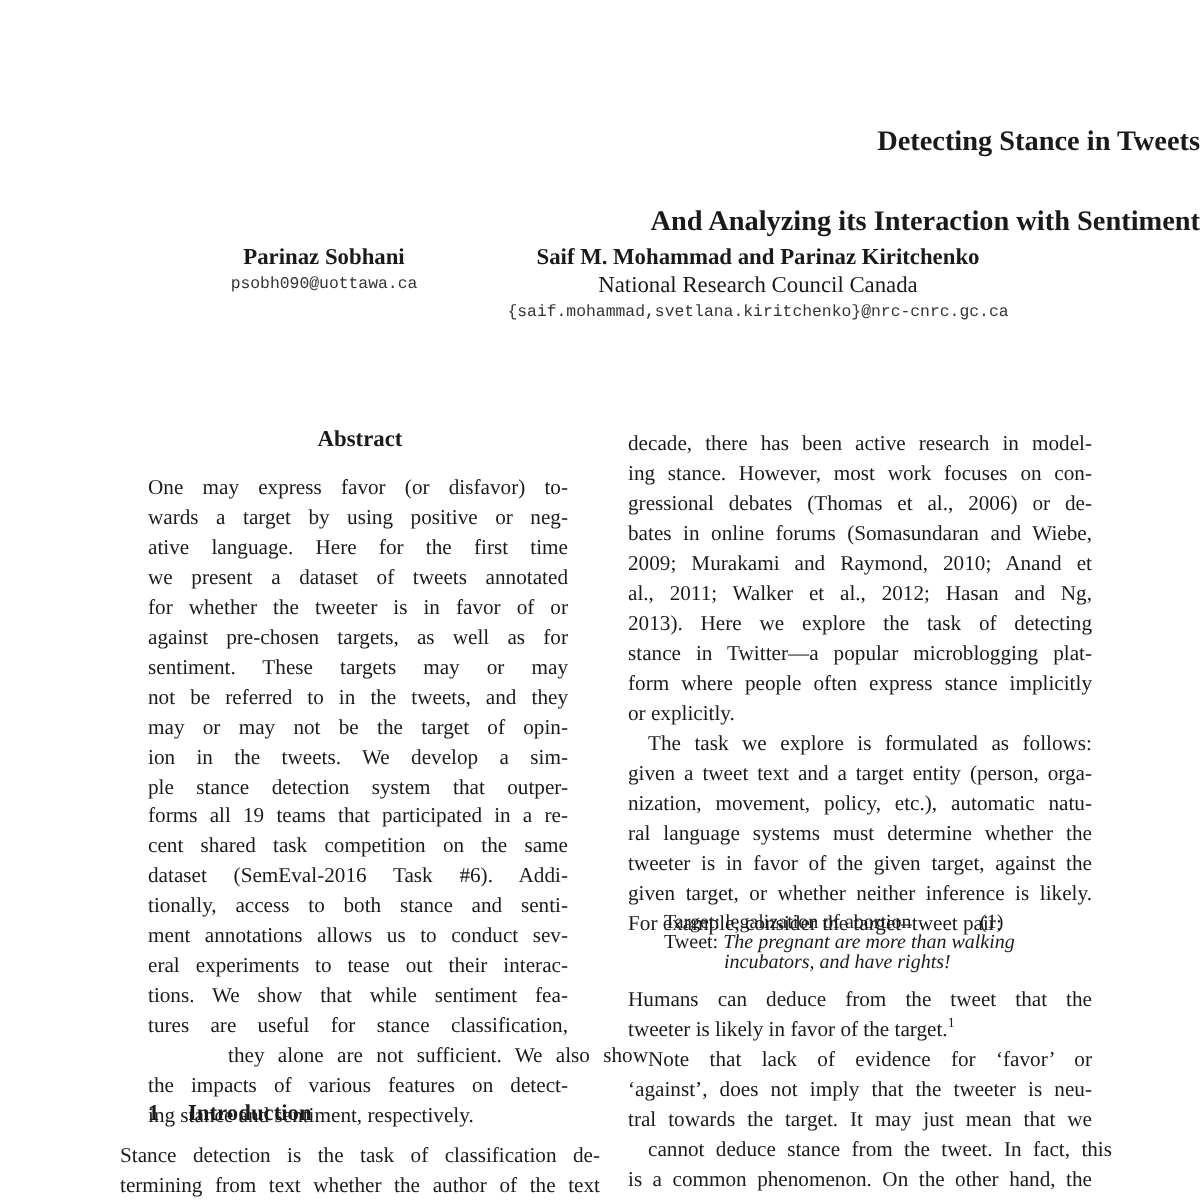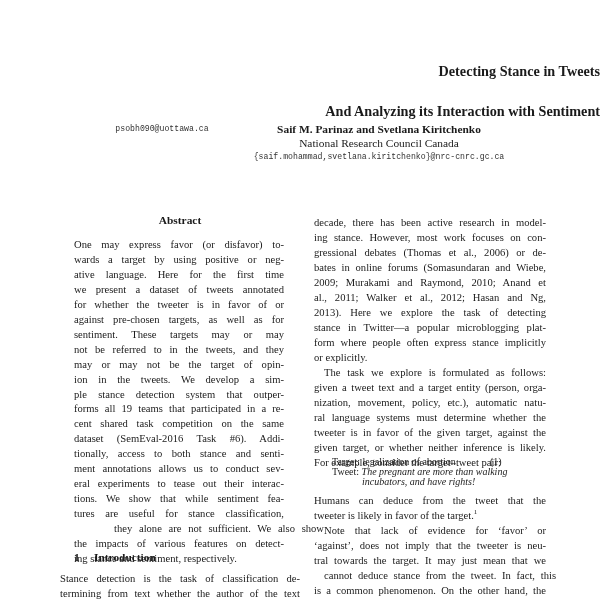--- a/index.html
+++ b/index.html
@@ -22,24 +22,25 @@
   .example i { font-style: italic; }
   sup { font-size: 7px; vertical-align: super; line-height: 0; }
 </style>
 </head>
 <body>
 
 <div class="title title-1">Detecting Stance in Tweets</div>
 <div class="title title-2">And Analyzing its Interaction with Sentiment</div>
 
 <div class="author-block auth1">
+  <div class="author-name">Parinaz Sobhani</div>
   <div class="email">psobh090@uottawa.ca</div>
 </div>
 <div class="author-block auth2">
-  <div class="author-name">Saif M. Parinaz and Svetlana Kiritchenko</div>
+  <div class="author-name">Saif M. Mohammad and Parinaz Kiritchenko</div>
   <div class="affil">National Research Council Canada</div>
   <div class="email">{saif.mohammad,svetlana.kiritchenko}@nrc-cnrc.gc.ca</div>
 </div>
 
 <div class="abstract-head">Abstract</div>
 <div id="abstract-lines">
     <div class="line justify" style="left: 74px; top: 238px; width: 210px; white-space: normal;">One may express favor (or disfavor) to-</div>
     <div class="line justify" style="left: 74px; top: 252.95px; width: 210px; white-space: normal;">wards a target by using positive or neg-</div>
     <div class="line justify" style="left: 74px; top: 267.9px; width: 210px; white-space: normal;">ative language.  Here for the first time</div>
     <div class="line justify" style="left: 74px; top: 282.85px; width: 210px; white-space: normal;">we present a dataset of tweets annotated</div>

